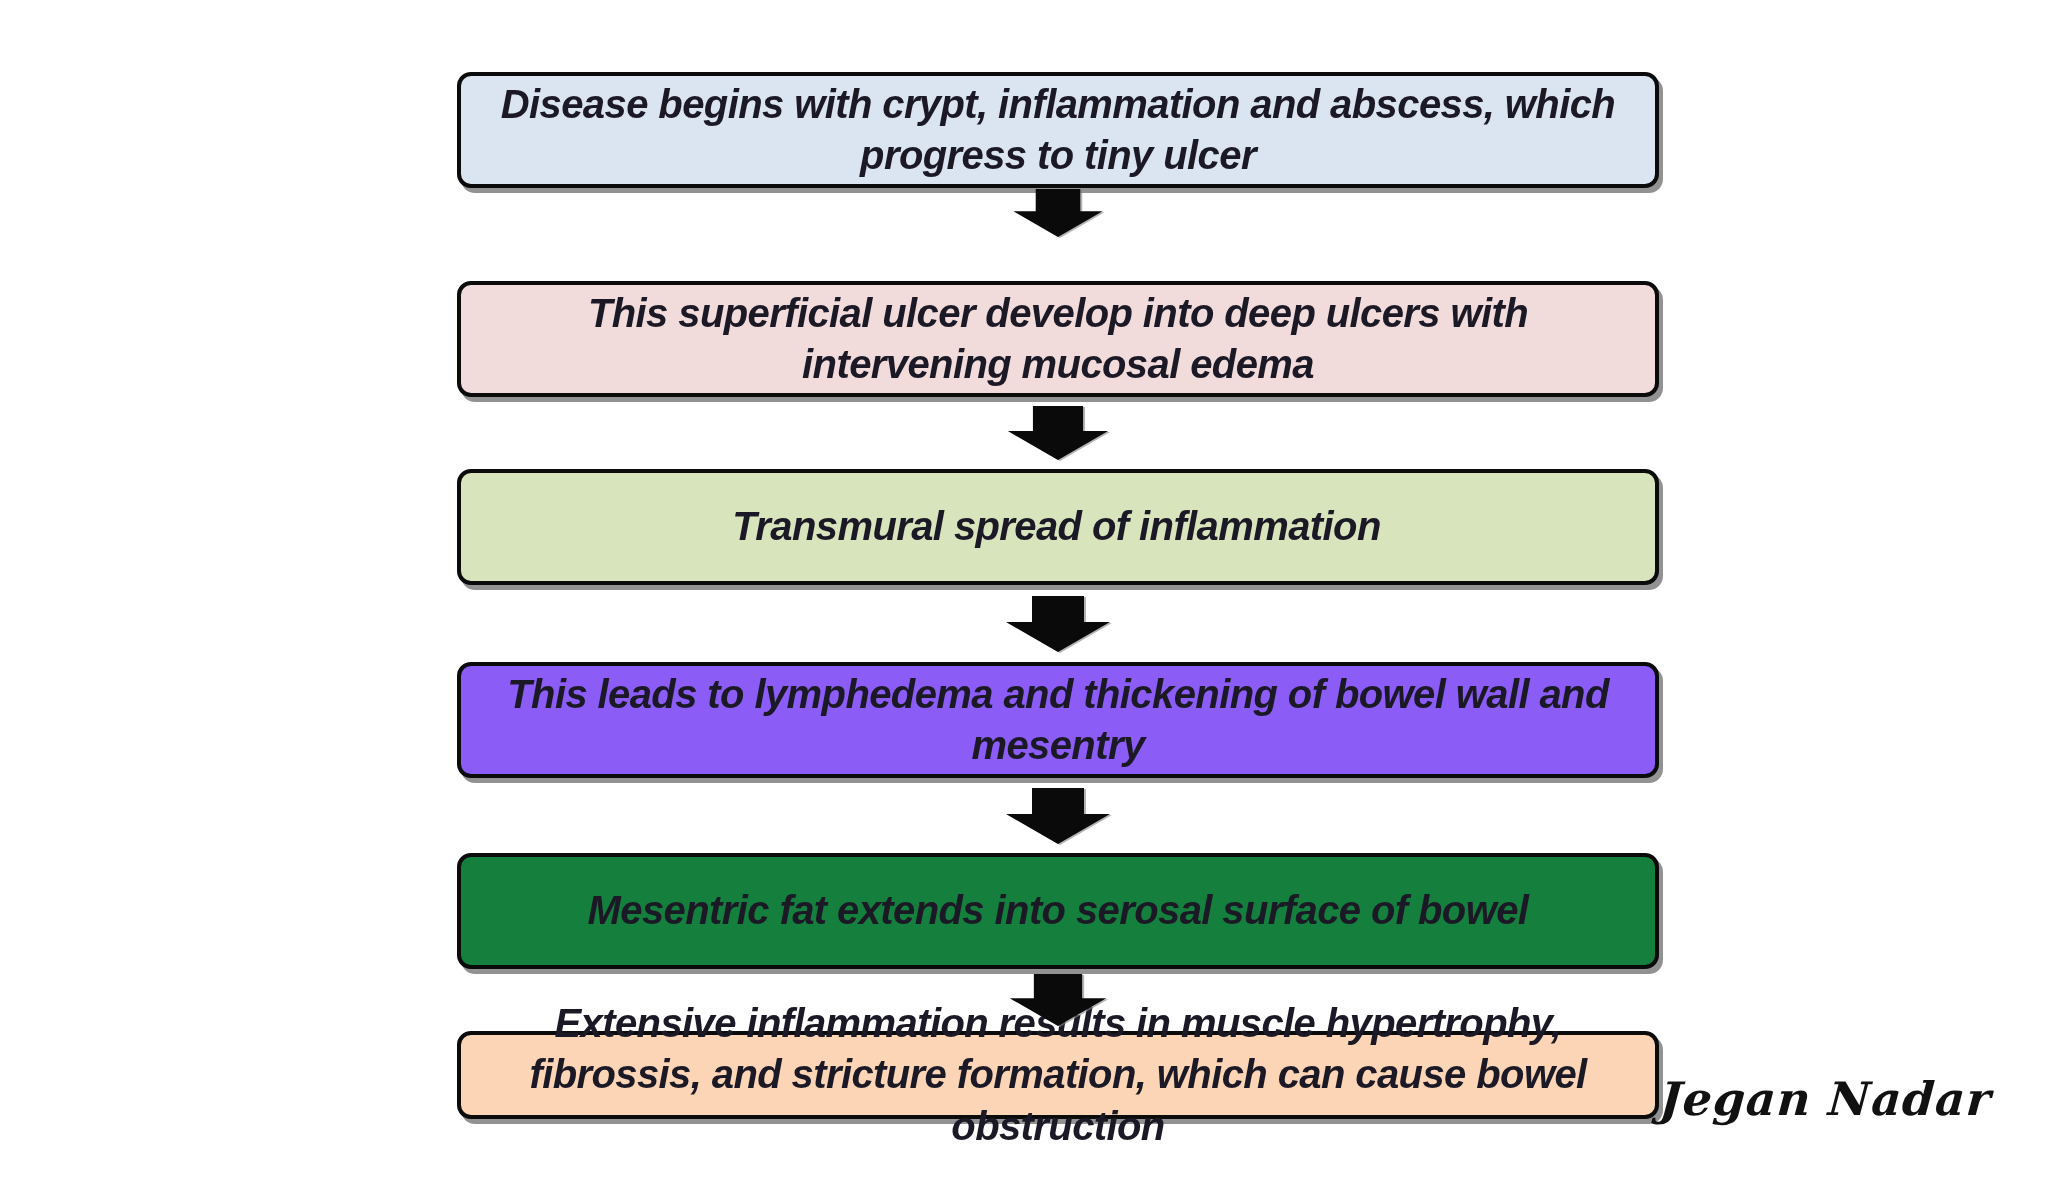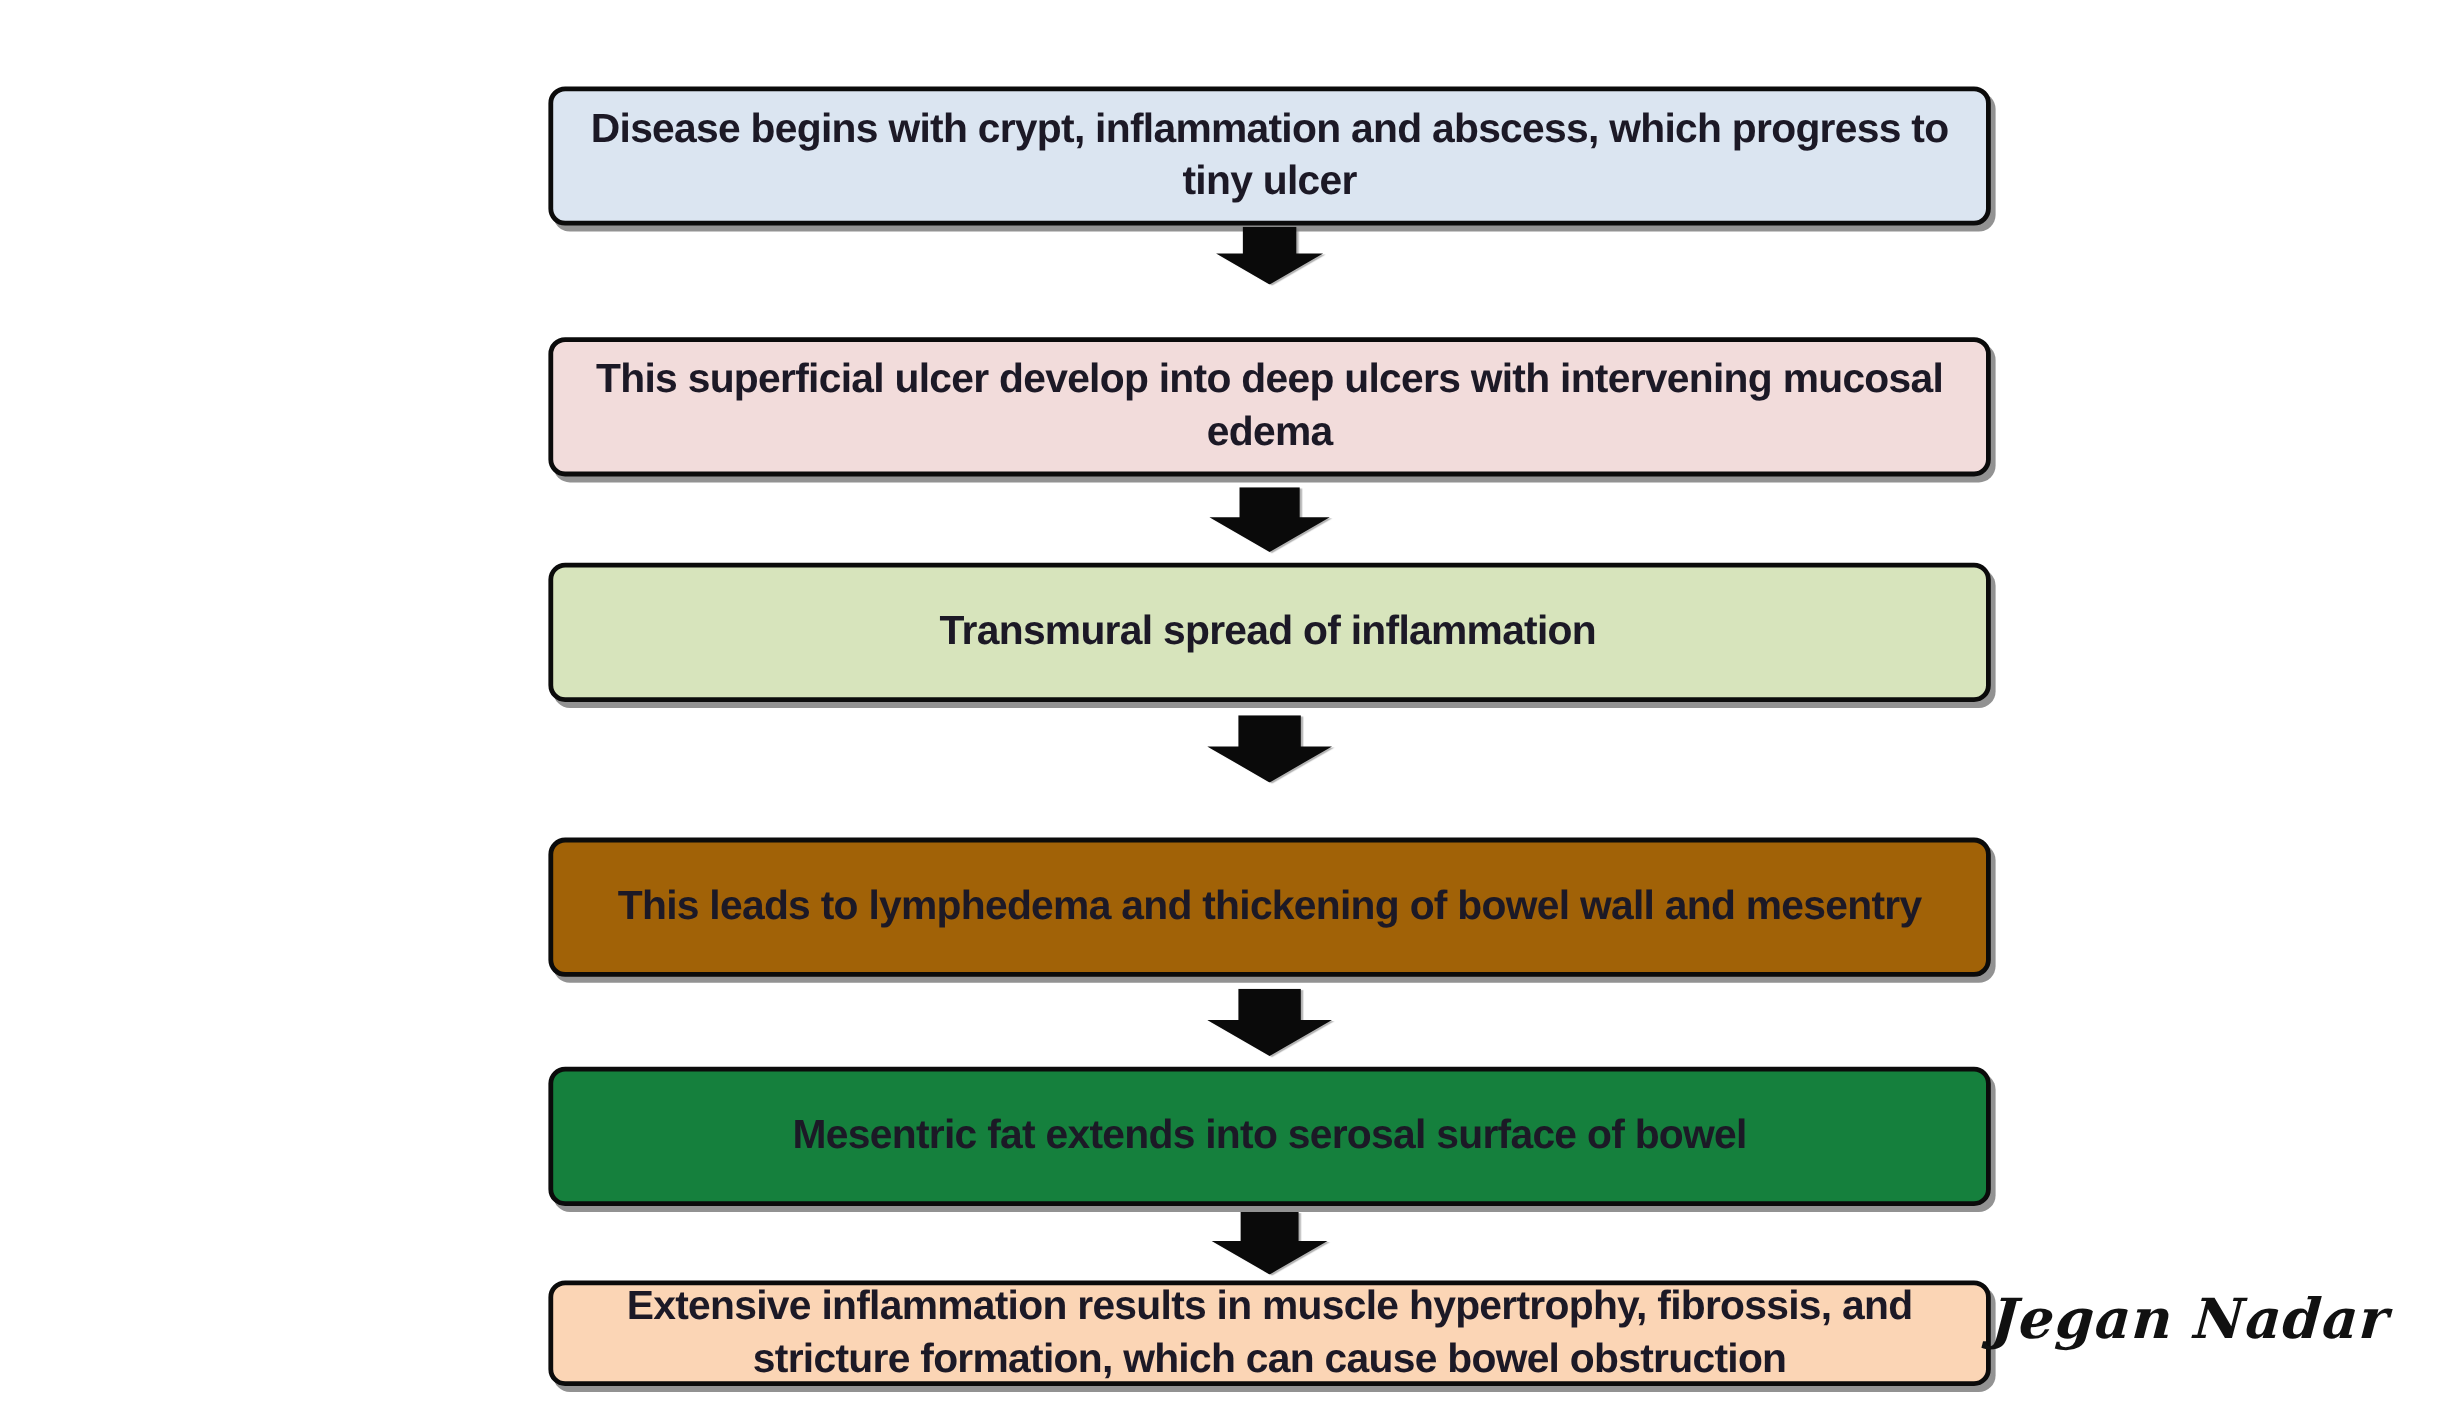--- a/index.html
+++ b/index.html
@@ -33,25 +33,26 @@
     border-radius: 14px;
     box-shadow: 4px 5px 0 rgba(110,110,110,0.75);
     display: flex;
     align-items: center;
     justify-content: center;
     text-align: center;
     padding: 6px 28px;
   }
   .box.tall { height: 88px; }
   .box-text {
-    font-size: 34px;
+    font-size: 40px;
     font-weight: bold;
     letter-spacing: -0.6px;
     line-height: 1.28;
     color: #1c1926;
+    font-style: italic;
   }
   .gap {
     display: flex;
     align-items: center;
     justify-content: center;
   }
   .g1 { height: 50px; }
   .g2 { height: 72px; }
   .g3 { height: 77px; }
   .g4 { height: 75px; }
@@ -103,21 +104,21 @@
     <div class="box" style="background-color: rgb(215, 228, 188); padding-left: 25px;">
       <span class="box-text">Transmural spread of inflammation</span>
     </div>
 
     <div class="gap g3">
       <svg class="arrow" width="104" height="56" viewBox="0 0 104 56" aria-hidden="true">
         <polygon points="26,0 78,0 78,26 104,26 52,56 0,26 26,26"></polygon>
       </svg>
     </div>
 
-    <div class="box" style="background-color: #a16207; margin-top: 36px;">
+    <div class="box" style="background-color: #8b5cf6;">
       <span class="box-text">This leads to lymphedema and thickening of bowel wall and mesentry</span>
     </div>
 
     <div class="gap g4">
       <svg class="arrow" width="104" height="56" viewBox="0 0 104 56" aria-hidden="true">
         <polygon points="26,0 78,0 78,26 104,26 52,56 0,26 26,26"></polygon>
       </svg>
     </div>
 
     <div class="box" style="background-color: #15803d;">

